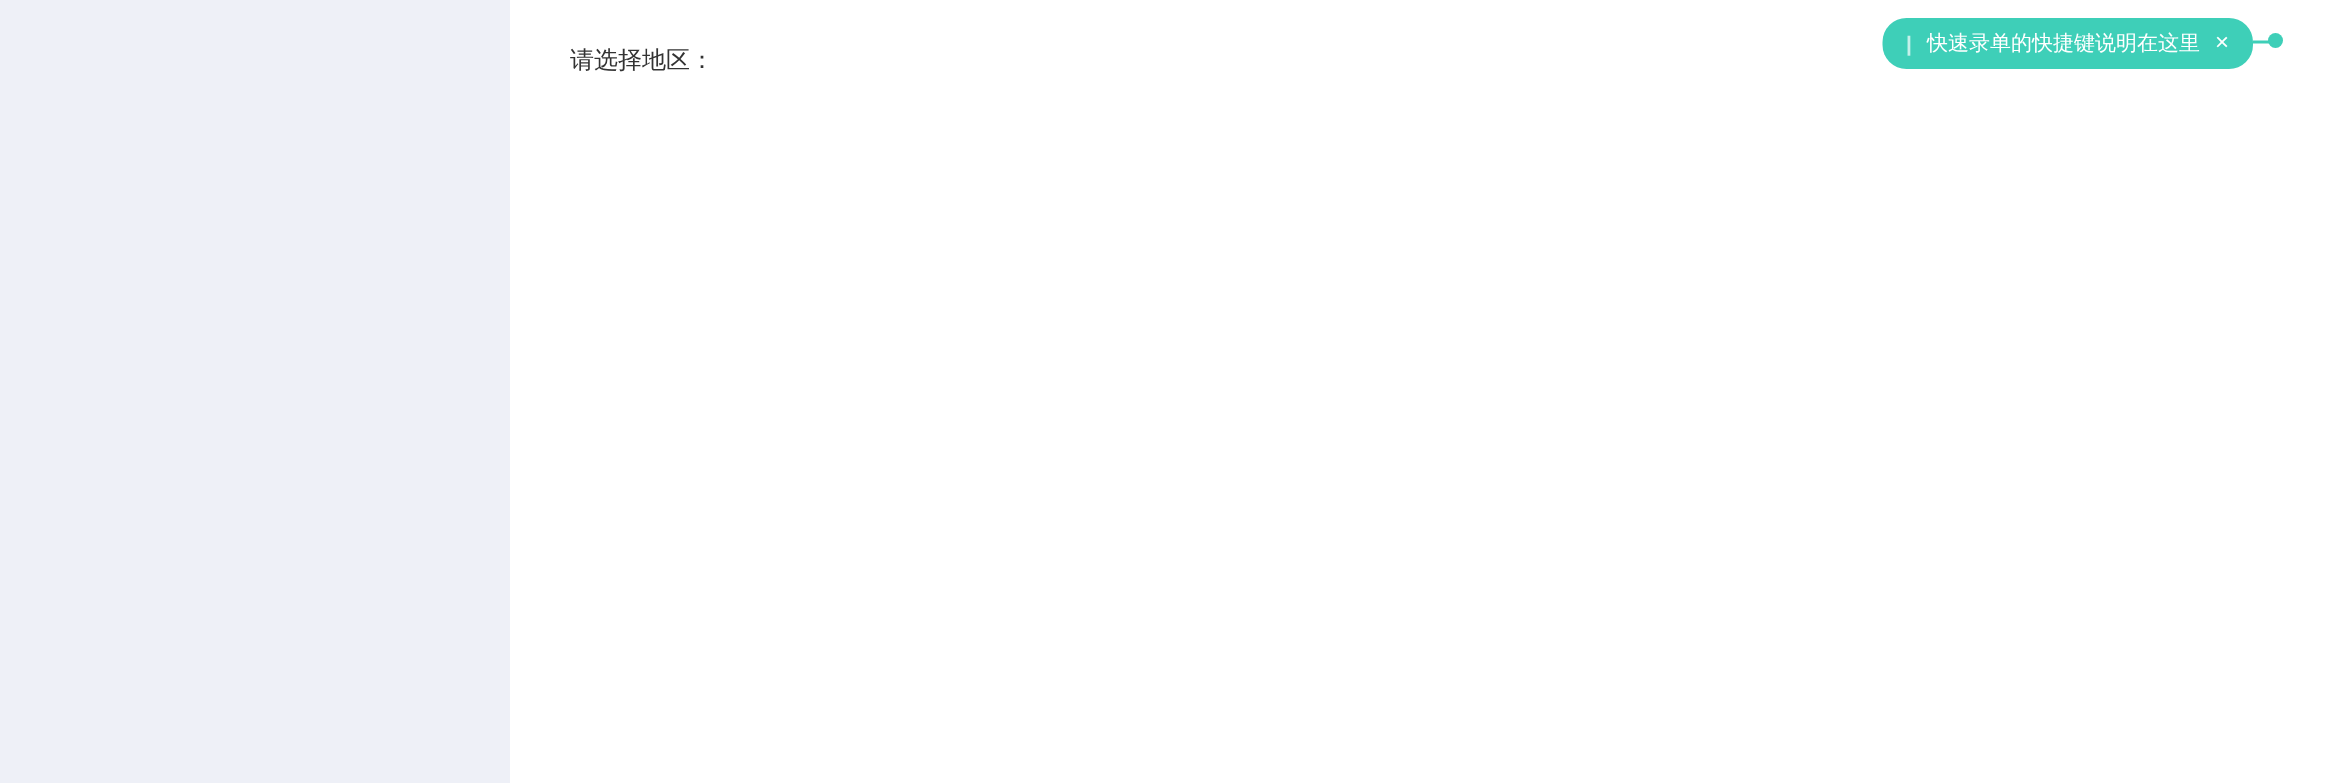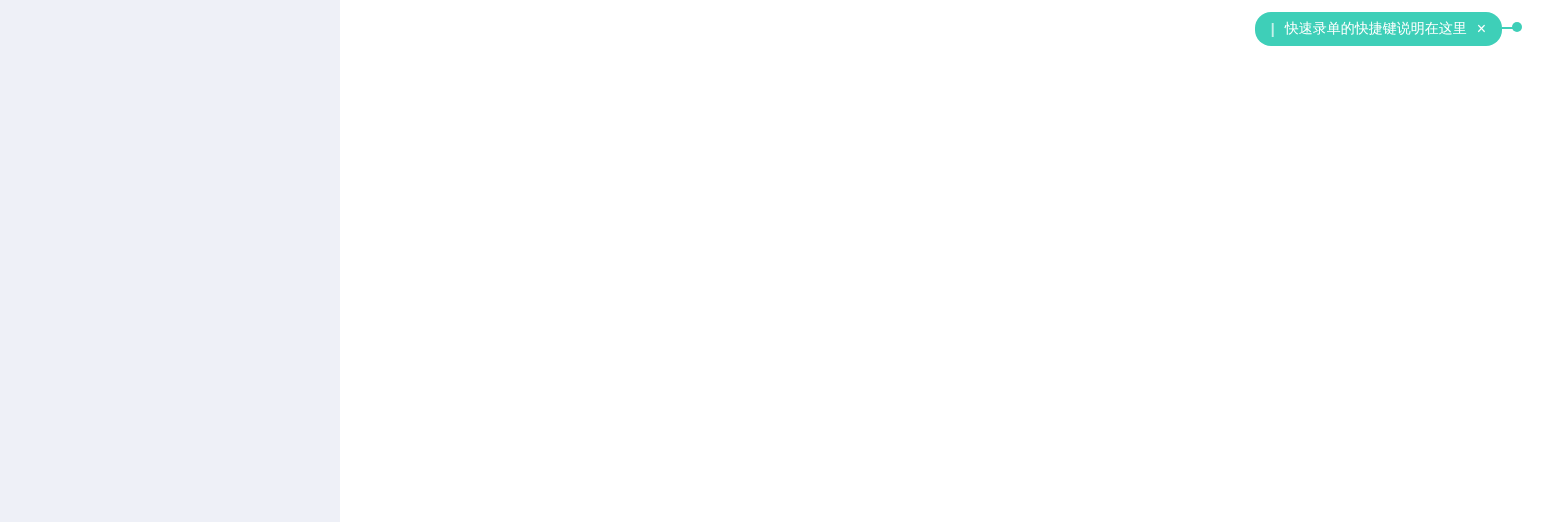--- a/index.html
+++ b/index.html
@@ -112,20 +112,21 @@
       background: #3ecfb8;
       z-index: 99;
     }
   </style>
 </head>
 <body>
 
 <div class="sidebar"></div>
 
 <div class="main-content">
+  <div class="page-title">请选择地区：</div>
 </div>
 
 <div class="tooltip-bubble">
   <span>快速录单的快捷键说明在这里</span>
   <span class="tooltip-close">×</span>
 </div>
 
 <div class="tooltip-line"></div>
 <div class="tooltip-dot"></div>
 

